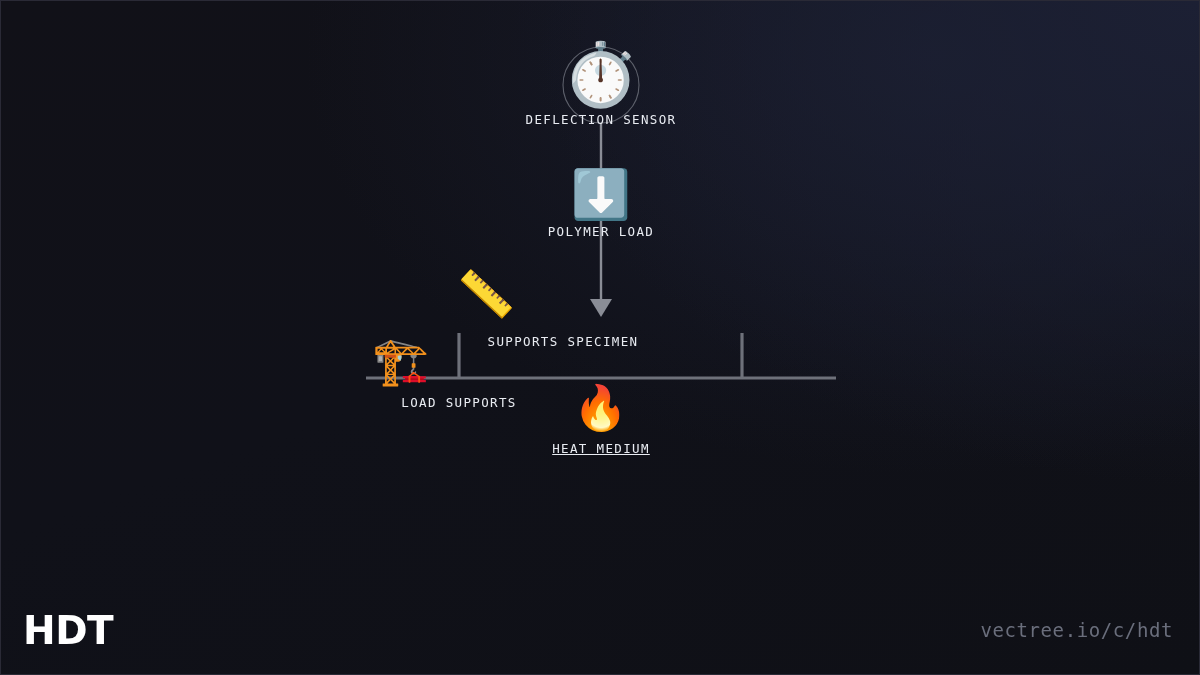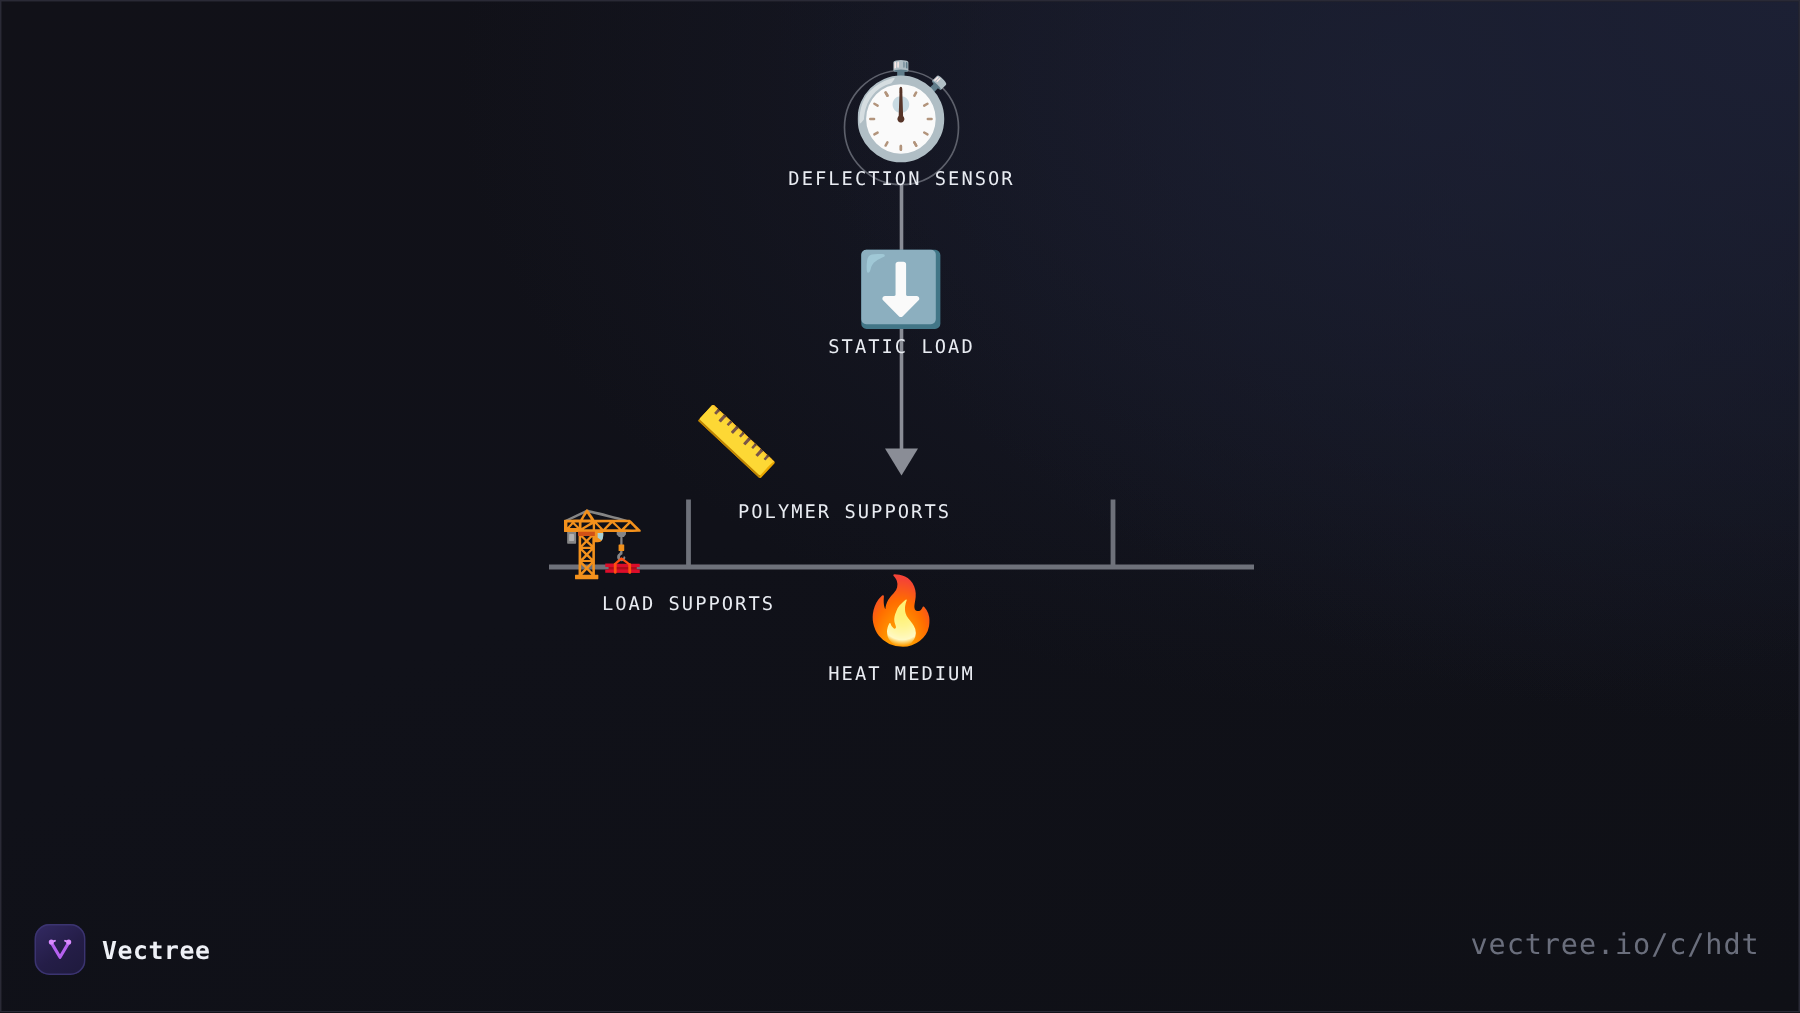--- a/index.html
+++ b/index.html
@@ -70,21 +70,21 @@
   #node-span-supports .glyph {
     font-size:46px;
     position:absolute;
     left:0; top:-57px;
     transform:translateX(-50%);
   }
   #node-span-supports .node-label { margin-top:0; }
 
   #node-heat-medium { left:600px; top:420px; }
   #node-heat-medium .glyph { font-size:44px; }
-  #node-heat-medium .node-label { margin-top:11px; }
+  #node-heat-medium .node-label { margin-top:11px;text-decoration:underline; }
 
   
   .brand {
     position:absolute;
     left:22px; bottom:24px;
   }
   .brand-row { display:flex; align-items:center; gap:11px; }
   .brand-mark {
     width:34px; height:34px;
     border-radius:10px;
@@ -139,50 +139,39 @@
       <line x1="741" y1="332" x2="741" y2="377" stroke="#6e717a" stroke-width="3.2"></line>
     </svg>
 
     <div class="node" id="node-deflection-sensor">
       <span class="glyph">⏱️</span>
       <span class="node-label">DEFLECTION SENSOR</span>
     </div>
 
     <div class="node" id="node-static-load">
       <span class="glyph">⬇️</span>
-      <span class="node-label">STATIC LOAD</span>
+      <span class="node-label">POLYMER LOAD</span>
     </div>
 
     <div class="node" id="node-polymer-specimen">
       <span class="glyph">📏</span>
-      <span class="node-label">POLYMER SUPPORTS</span>
+      <span class="node-label">SUPPORTS SPECIMEN</span>
     </div>
 
     <div class="node" id="node-span-supports">
       <span class="glyph">🏗️</span>
       <span class="node-label">LOAD SUPPORTS</span>
     </div>
 
     <div class="node" id="node-heat-medium">
       <span class="glyph">🔥</span>
       <span class="node-label">HEAT MEDIUM</span>
     </div>
 
   </div>
 
   <div class="brand">
-    <div class="brand-row">
-      <span class="brand-mark">
-        <svg width="20" height="20" viewBox="0 0 20 20" aria-hidden="true">
-          <path d="M4.2 5.4 L10 15.2 L15.8 5.4" fill="none" stroke="#b561ef" stroke-width="2.1" stroke-linecap="round" stroke-linejoin="round"></path>
-          <circle cx="4.2" cy="5.0" r="1.7" fill="#d98bff"></circle>
-          <circle cx="15.8" cy="5.0" r="1.7" fill="#d98bff"></circle>
-          <path d="M6.6 4.2 L4.2 5.0" stroke="#d98bff" stroke-width="1.3" stroke-linecap="round"></path>
-          <path d="M13.4 4.2 L15.8 5.0" stroke="#d98bff" stroke-width="1.3" stroke-linecap="round"></path>
-        </svg>
-      </span>
-      <span class="brand-name">Vectree</span>
-    </div>
+    <div class="page-title">HDT</div>
   </div>
 
   <div class="site-url">vectree.io/c/hdt</div>
 
 </div>
 
 </body></html>

